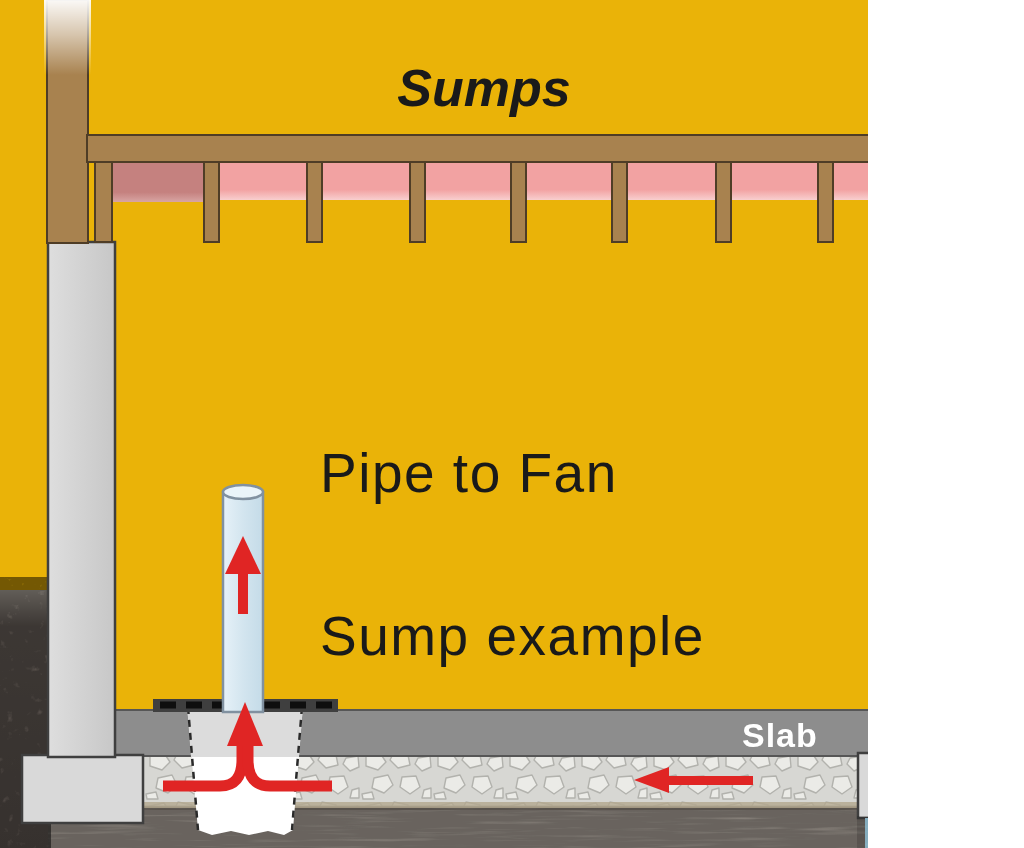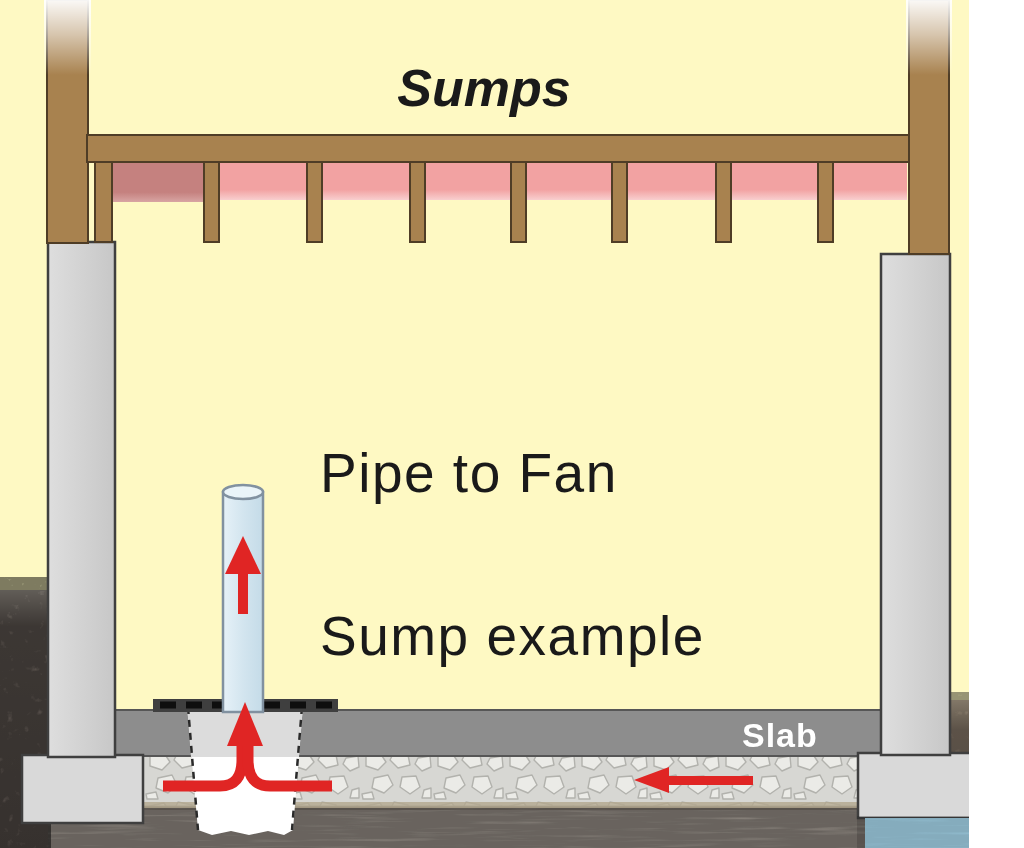--- a/index.html
+++ b/index.html
@@ -1,16 +1,16 @@
 <!DOCTYPE html>
 <html style="--wood: #a8824f; --wood_outline: #4f3d26; --insulation_pink: #f2a2a2; --insulation_mauve: #c5817f; --concrete_wall: #d2d2d2; --concrete_footing: #d9d9d9; --concrete_outline: #3f3f3f; --slab_gray: #8d8d8d; --gravel_bg: #d7d7d3; --stone_light: #ebebe7; --soil_dark: #7a7069; --soil_brown: #8b7d70; --soil_band: #a29a92; --water_blue: #9dcbdf; --pipe_blue: #d3e5ef; --pipe_outline: #8191a0; --cover_dark: #3f3f3f; --arrow_red: #e02524; --text_black: #1a1a1a; --label_white: #ffffff;"><head>
 <meta charset="utf-8">
 <style>
   html,body{margin:0;padding:0;background:#ffffff;}
-  .stage{position:relative;width:969px;height:848px;background:#fef9c3;overflow:hidden;}
+  .stage{position:relative;width:868px;height:848px;background:#eab308;overflow:hidden;}
   svg{display:block;}
   text{font-family:"Liberation Sans", sans-serif;fill:var(--text_black);}
   .title-text{font-size:52px;font-style:italic;font-weight:bold;}
   .big-label{font-size:55px;letter-spacing:1.5px;}
   .slab-text{font-size:34px;font-weight:bold;fill:var(--label_white);letter-spacing:1px;}
   .wood{fill:var(--wood);stroke:var(--wood_outline);stroke-width:2;}
   .concrete{fill:url(#wallGrad);stroke:var(--concrete_outline);stroke-width:2.5;}
   .footing{fill:var(--concrete_footing);stroke:var(--concrete_outline);stroke-width:2.5;}
   .red-fill{fill:var(--arrow_red);}
   .red-line{stroke:var(--arrow_red);fill:none;}

